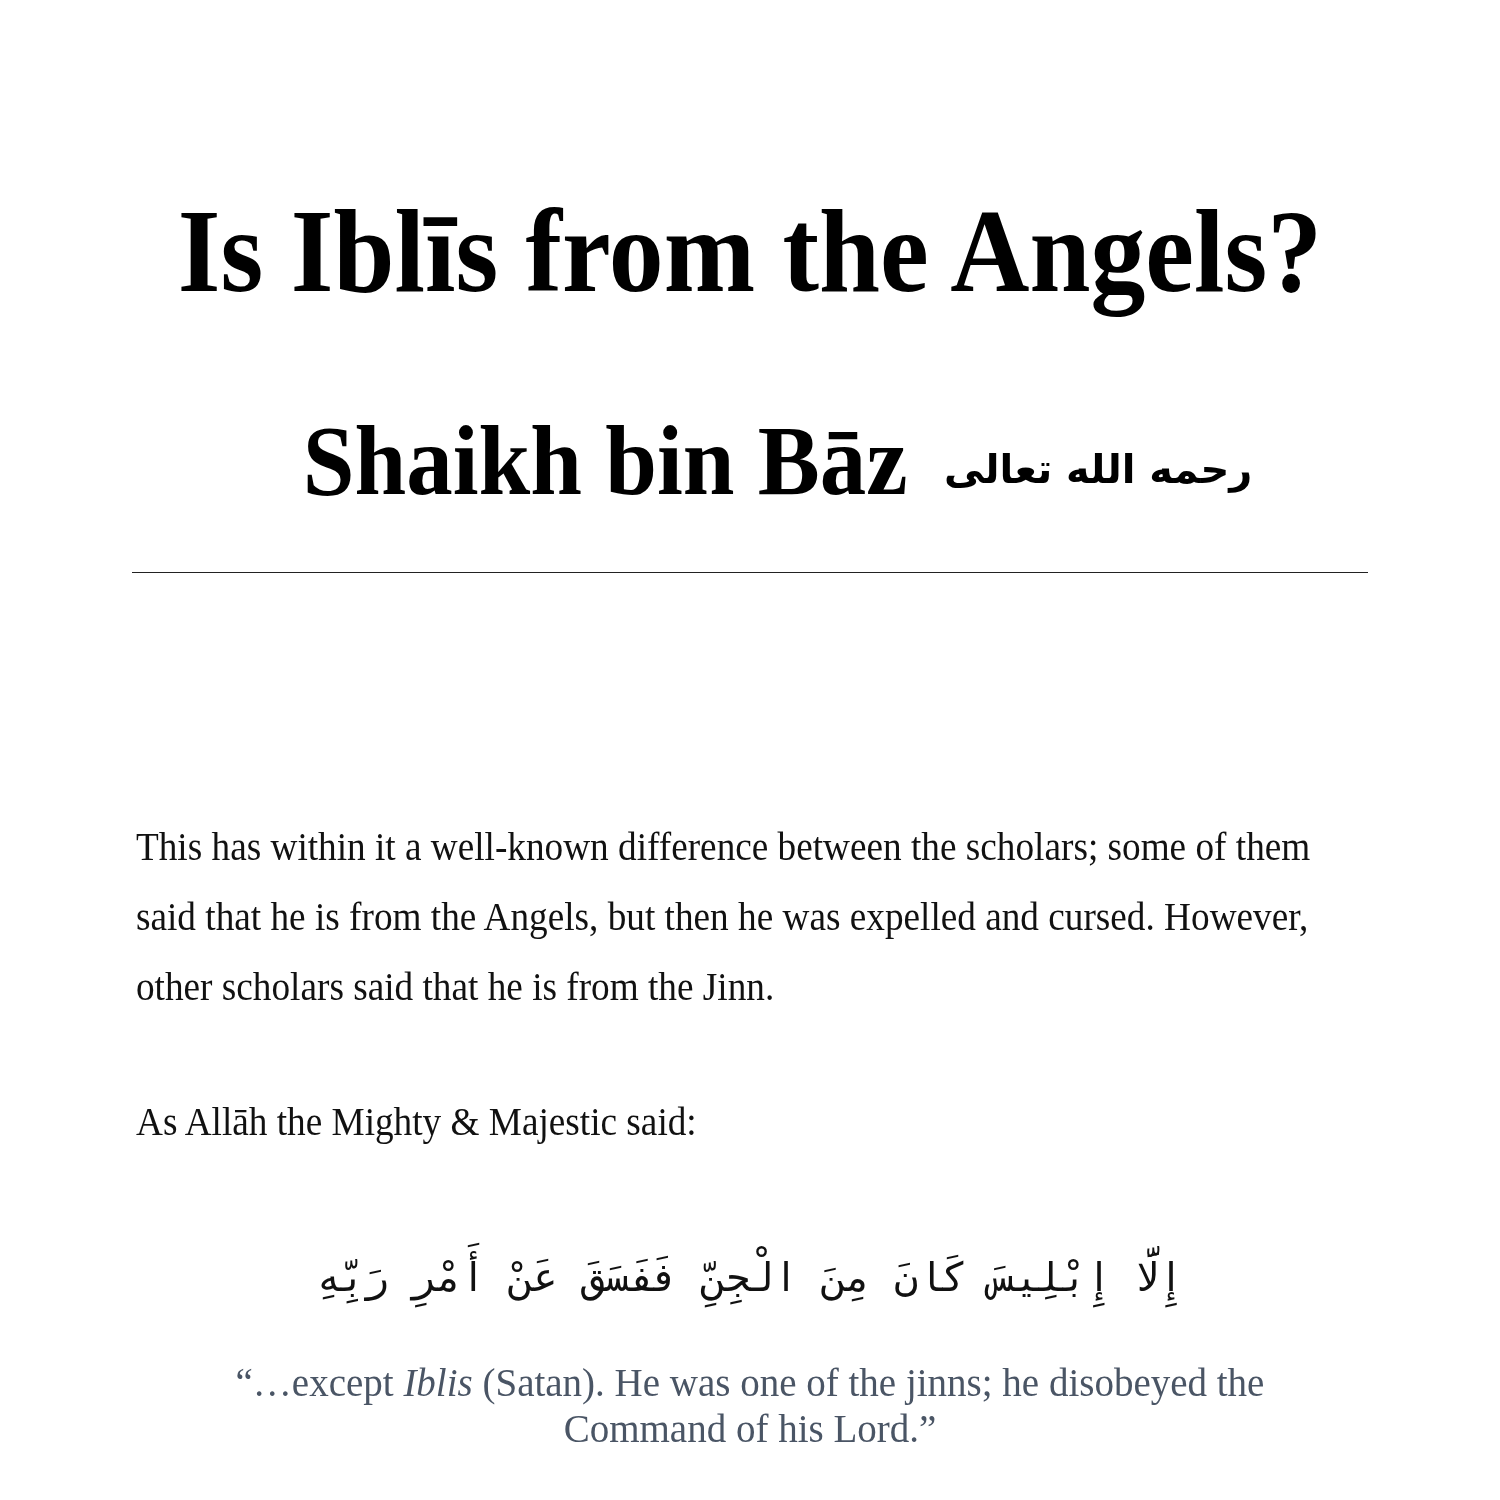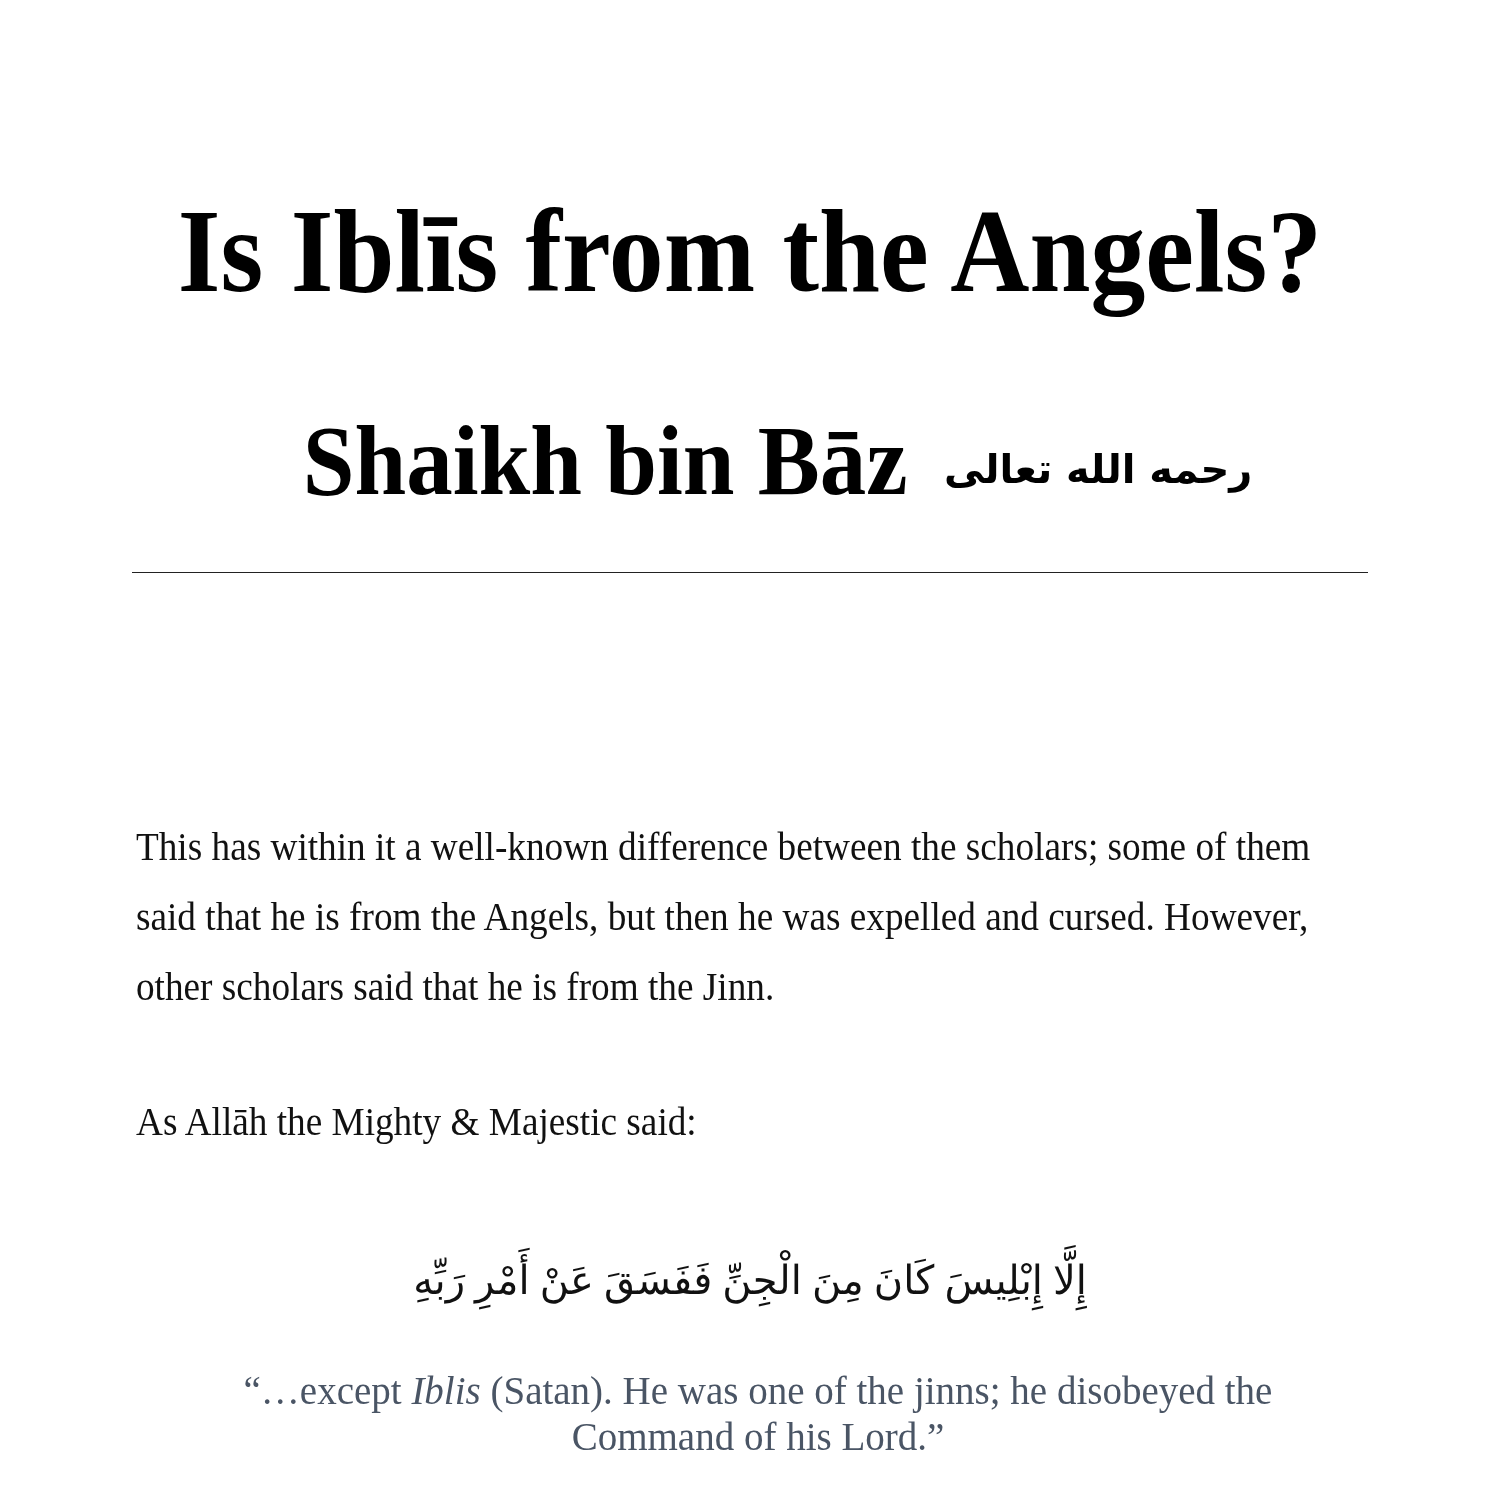--- a/index.html
+++ b/index.html
@@ -97,32 +97,32 @@
       transform-origin: left;
       white-space: nowrap;
     }
     .arabic-verse {
       position: absolute;
       left: 0;
       width: 1500px;
       top: 1246px;
       text-align: center;
       margin: 0;
-      font-family: Liberation Serif, serif;
+      font-family: Liberation Mono, monospace;
       font-size: 40px;
       line-height: 70px;
       color: #111;
       direction: rtl;
     }
     .translation {
       position: absolute;
       left: 150px;
       width: 1200px;
       top: 1360px;
-      margin: 8px;
+      margin: 0;
       text-align: center;
       font-family: "Liberation Serif", serif;
       font-size: 39px;
       line-height: 46px;
       color: #4a5565;
     }
     .translation em {
       font-style: italic;
     }
   </style>

